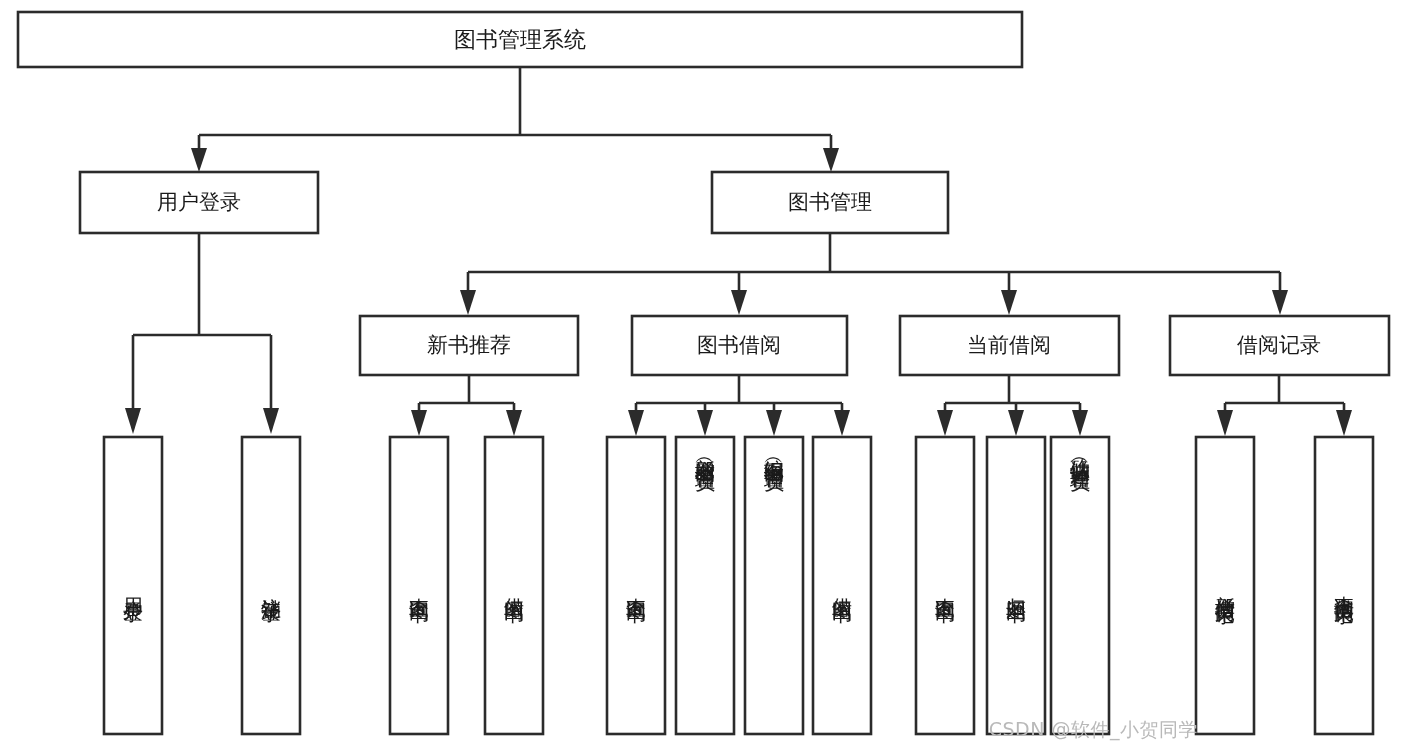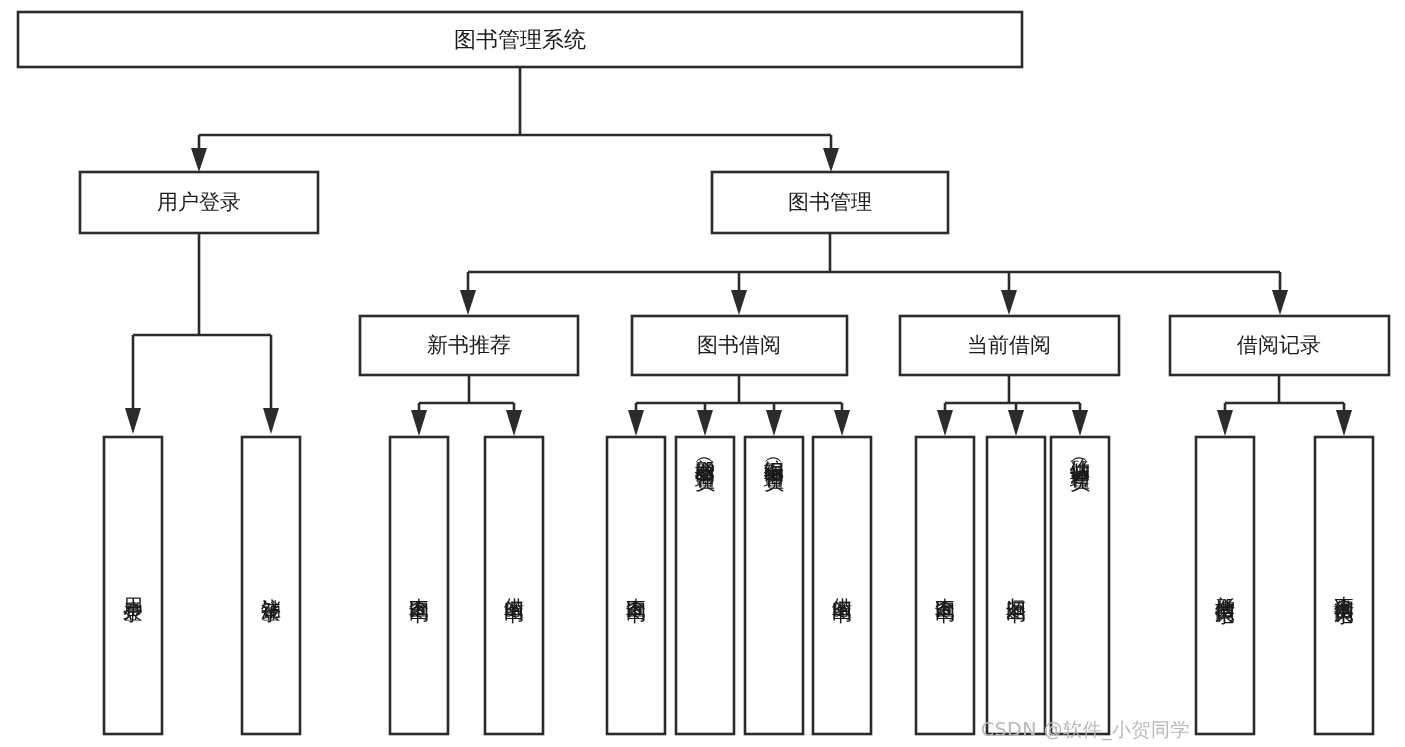--- a/index.html
+++ b/index.html
@@ -70,21 +70,21 @@
     pointer-events: none;
     display: flex;
     align-items: center;
     justify-content: center;
   }
   .leaf-label.top-aligned {
     justify-content: flex-start;
   }
   .watermark {
     position: absolute;
-    right: 16px;
+    right: 8px;
     bottom: 4px;
     font-family: "DejaVu Sans", "Liberation Sans", sans-serif;
     font-size: 19px;
     color: #b9b9b9;
     white-space: nowrap;
     letter-spacing: 0.5px;
   }
 </style>
 </head>
 <body>

